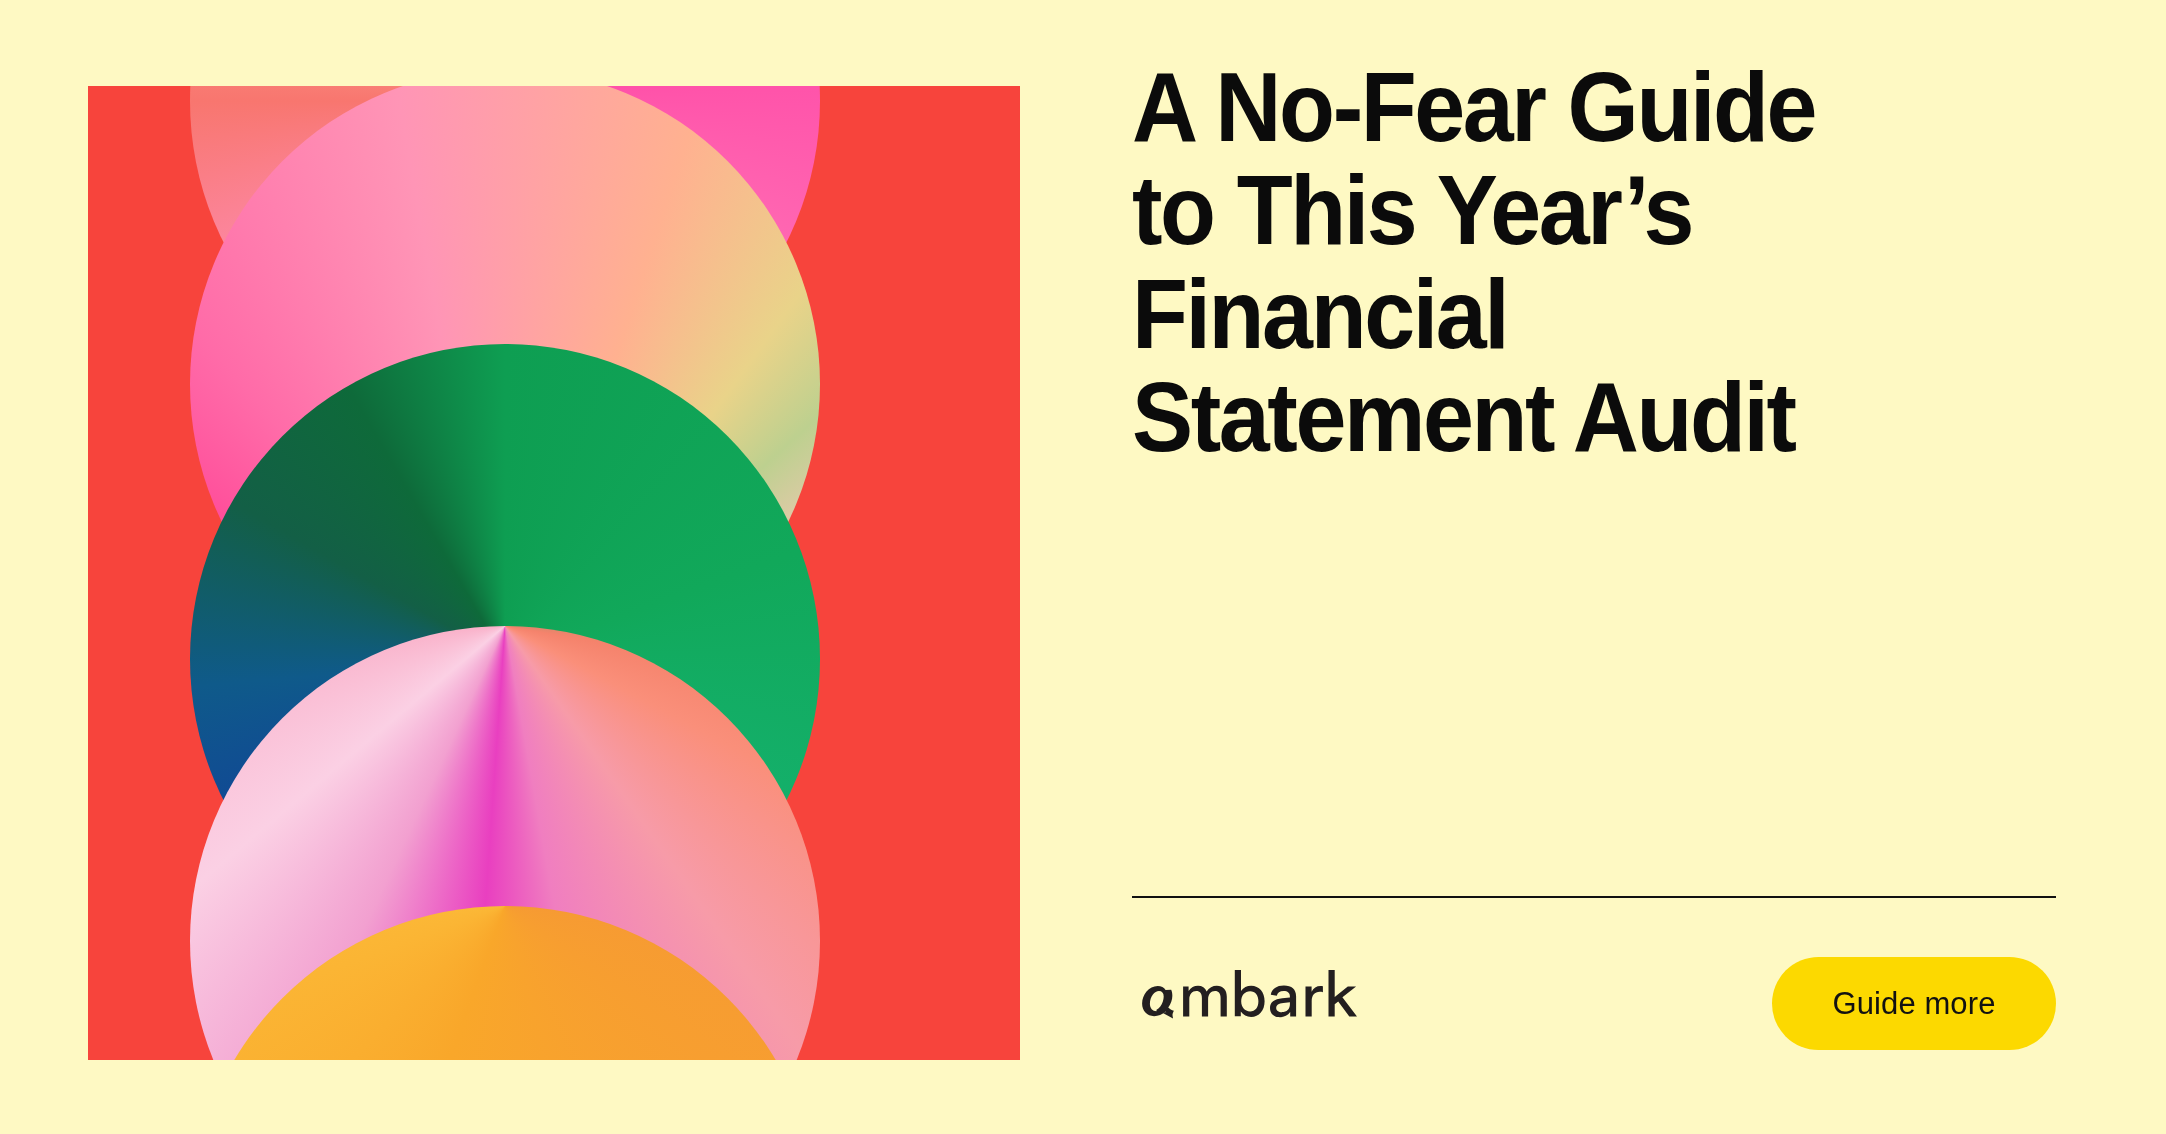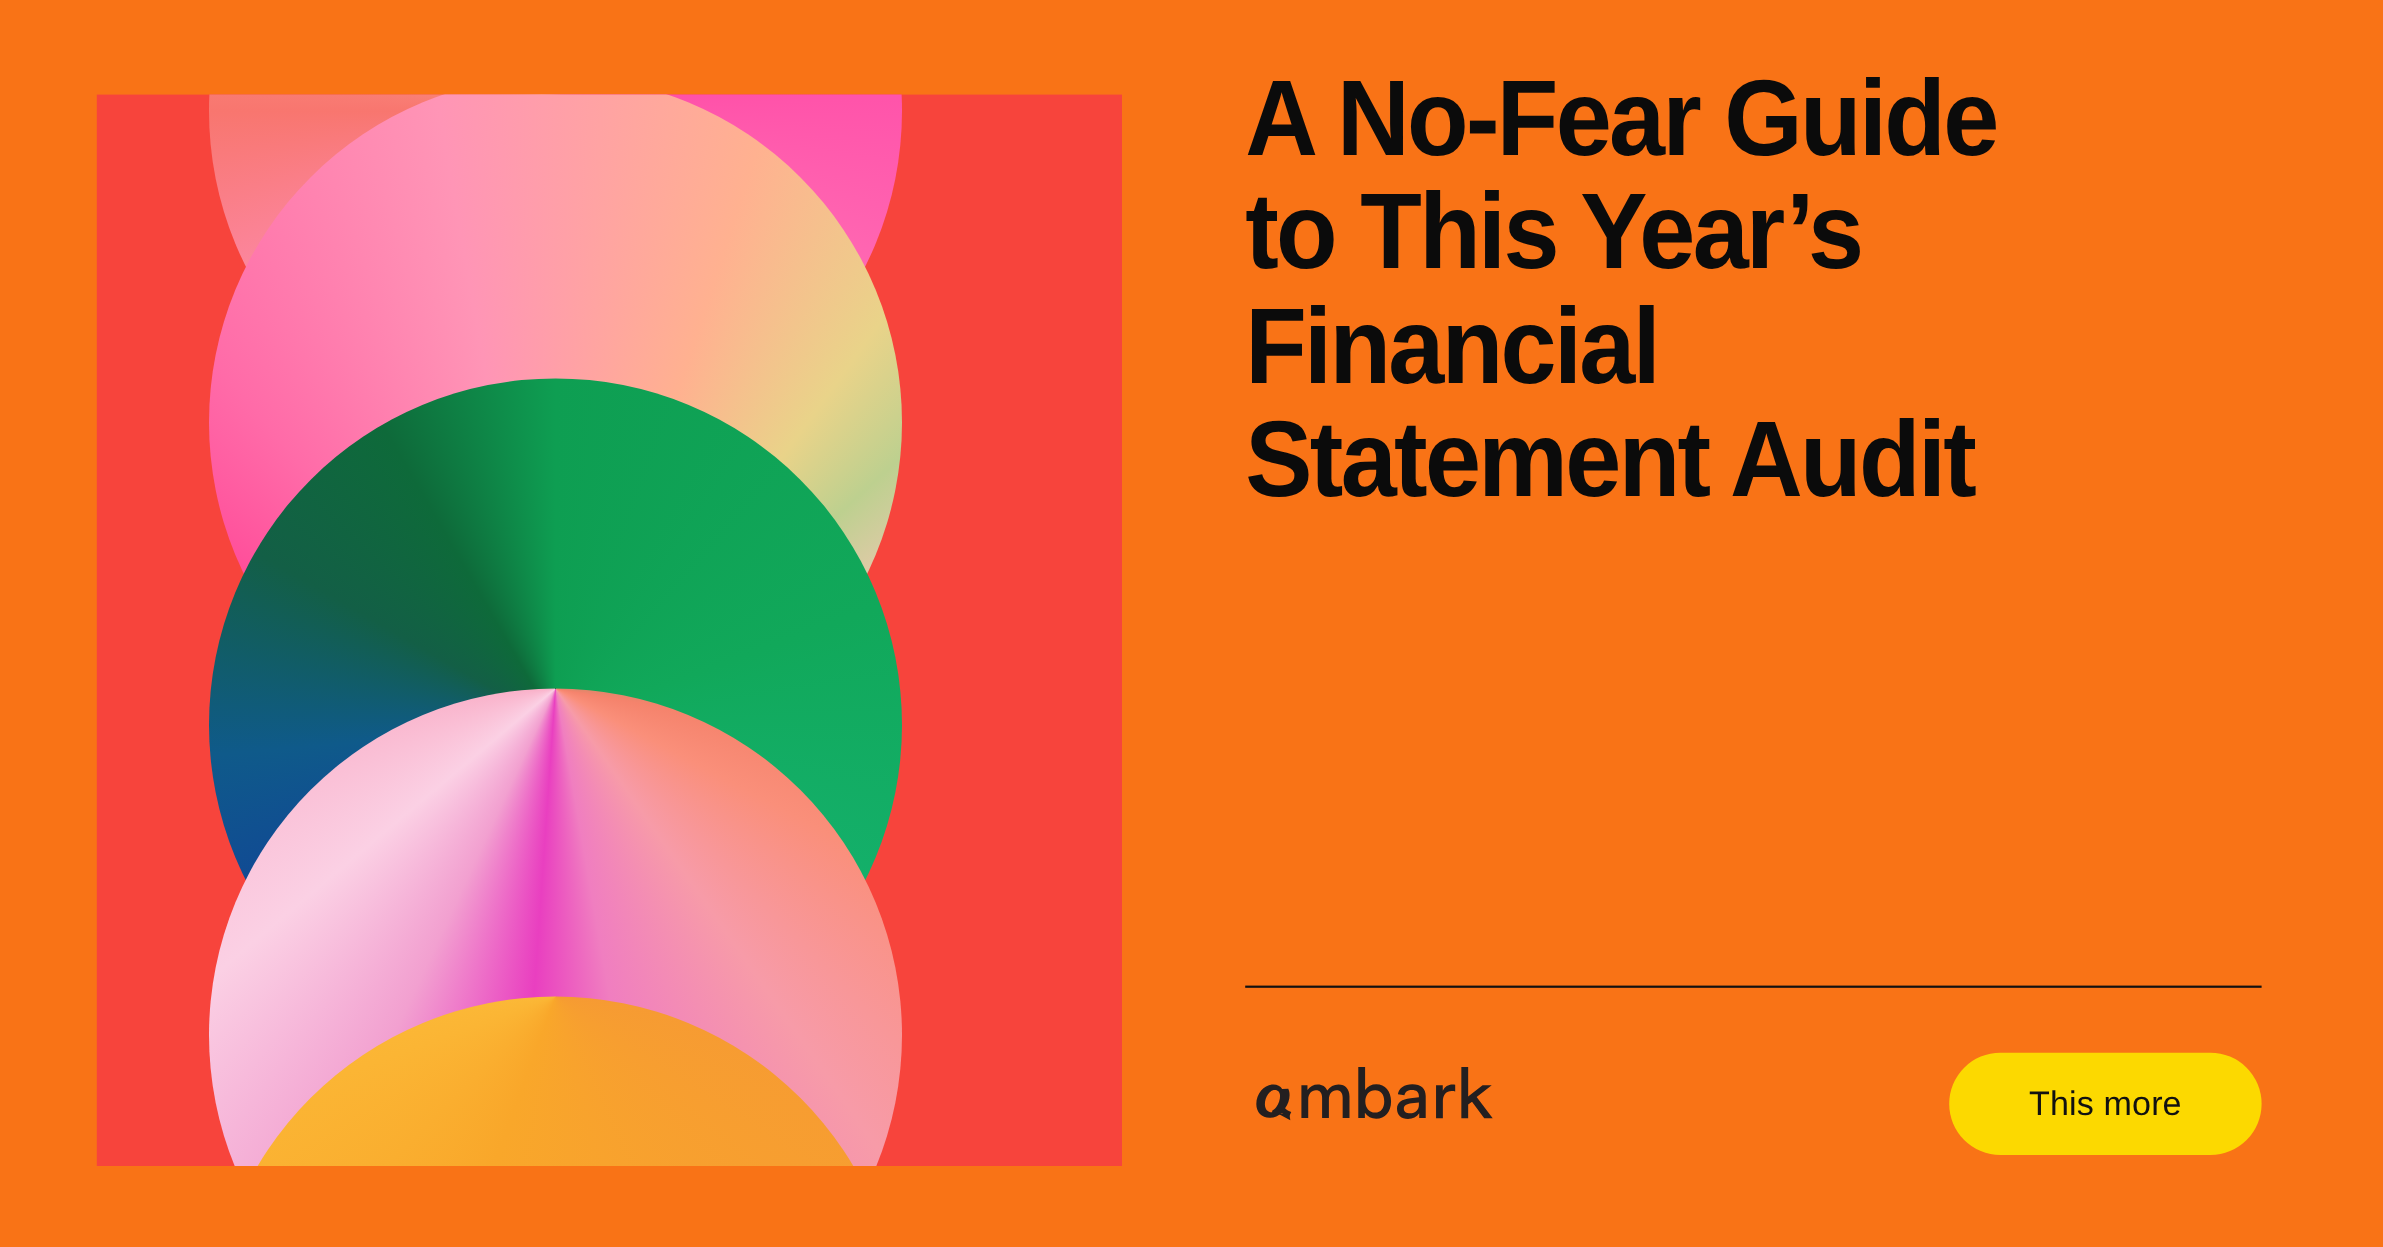--- a/index.html
+++ b/index.html
@@ -7,21 +7,21 @@
   html, body {
     width:2166px; height:1134px;
     background:#ffffff;
     font-family:"Liberation Sans", sans-serif;
     overflow:hidden;
   }
 
   #canvas {
     position:relative;
     width:2166px; height:1134px;
-    background:#f97316;
+    background:#fef9c3;
   }
 
   
   #artwork {
     position:absolute;
     left:88px; top:86px;
     width:932px; height:974px;
     background:#f7443c;
     overflow:hidden;
   }
@@ -149,16 +149,16 @@
           <path d="M138.0 45.9c0-5.6 4.2-8.8 12.3-9.6l7.6-.8v-1.1c0-3.6-2.2-5.5-6.3-5.5-3.8 0-6.2 1.7-6.8 4.8l-6.0-1.0c1.0-5.7 5.8-9.1 13.1-9.1 7.9 0 12.2 3.8 12.2 10.8v20.0h-5.9v-4.4c-2.3 3.4-5.8 5.2-10.2 5.2-6.1 0-10.0-3.6-10.0-9.3zm12.0 4.2c4.7 0 7.9-3.1 7.9-7.6v-2.2l-6.6.75c-4.7.5-7.1 2.1-7.1 4.9 0 2.6 2.2 4.2 5.8 4.2z"></path>
 
           <path d="M173.5 24.5h6.1v5.2c1.8-3.8 4.9-5.8 8.9-5.8.9 0 1.7.1 2.4.3v6.0c-1.0-.3-2.0-.4-3.1-.4-5.2 0-8.1 3.4-8.1 9.4v15.3h-6.2V24.5z"></path>
 
           <path d="M196.5 8.0h6.2v26.9l13.1-10.4h8.3l-13.7 10.8 14.6 19.2h-7.7l-11.1-15.0-3.5 2.7v12.3h-6.2V8.0z"></path>
         </g>
       </svg>
       <span style="position:absolute;width:1px;height:1px;overflow:hidden;clip:rect(0 0 0 0);">embark</span>
     </div>
 
-    <button id="read-more" style="background: rgb(252, 217, 0); color: rgb(17, 17, 17);">This more</button>
+    <button id="read-more" style="background: rgb(252, 217, 0); color: rgb(17, 17, 17);">Guide more</button>
 
   </div>
 </div>
 
 </body></html>

